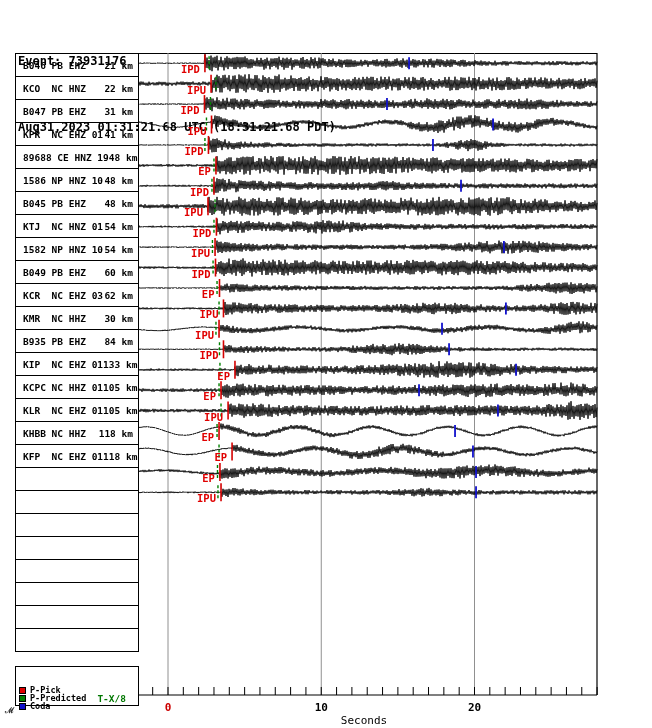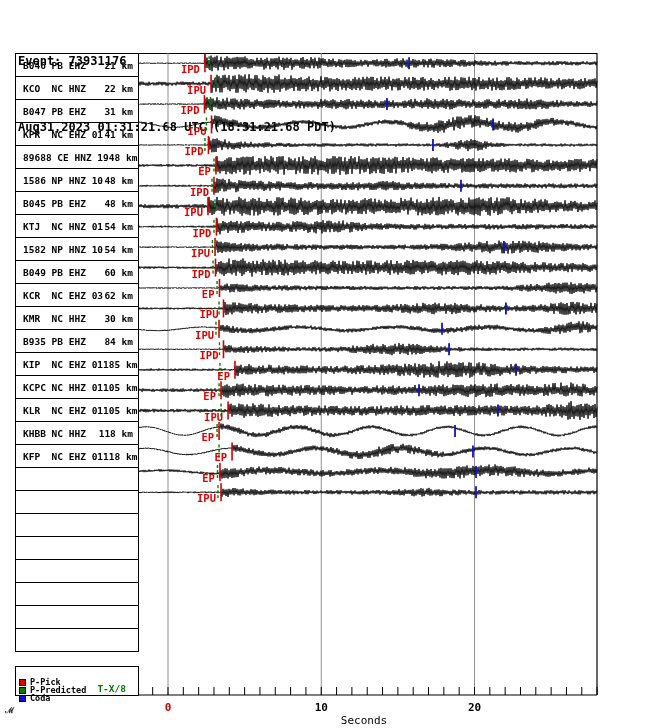--- a/index.html
+++ b/index.html
@@ -8,21 +8,21 @@
   .hdr{position:absolute;left:18px;top:6px;font-size:12px;font-weight:bold;color:#000;
        line-height:22px;white-space:pre;}
   .frame-top{position:absolute;left:15px;top:53px;width:582px;height:0;border-top:1px solid #000;}
   .station-table{position:absolute;left:15px;top:53px;width:124px;height:599px;
        border:1px solid #000;box-sizing:border-box;display:flex;flex-direction:column;}
   .srow{flex:1 1 0;border-bottom:1px solid #000;box-sizing:border-box;display:flex;
        justify-content:space-between;align-items:center;padding:0 5px 0 7px;
        font-size:9.5px;font-weight:bold;white-space:pre;color:#000;}
   .srow:last-child{border-bottom:none;}
   .legend-box{position:absolute;left:15px;top:666px;width:124px;height:30px;
-       border:1px solid #000;box-sizing:border-box;padding:11px 3px;}
+       border:1px solid #000;box-sizing:border-box;padding:19px 3px;}
   .litem{display:flex;align-items:center;height:8px;font-size:8.5px;font-weight:bold;color:#000;line-height:8px;}
   .lsq{width:7px;height:7px;border:1px solid #000;box-sizing:border-box;margin-right:4px;flex:0 0 auto;}
   .scale-label{position:absolute;right:12px;bottom:1px;font-size:9.5px;font-weight:bold;}
   .plot{position:absolute;left:138px;top:53px;width:514px;height:675px;}
   .artifact{position:absolute;left:5px;top:704px;font-size:8px;color:#333;font-weight:bold;}
 </style>
 </head>
 <body>
 
 <div class="app">
@@ -40,21 +40,21 @@
       <div class="srow"><span>KPR  NC EHZ 01</span><span>41 km</span></div>
       <div class="srow"><span>89688 CE HNZ 19</span><span>48 km</span></div>
       <div class="srow"><span>1586 NP HNZ 10</span><span>48 km</span></div>
       <div class="srow"><span>B045 PB EHZ</span><span>48 km</span></div>
       <div class="srow"><span>KTJ  NC HNZ 01</span><span>54 km</span></div>
       <div class="srow"><span>1582 NP HNZ 10</span><span>54 km</span></div>
       <div class="srow"><span>B049 PB EHZ</span><span>60 km</span></div>
       <div class="srow"><span>KCR  NC EHZ 03</span><span>62 km</span></div>
       <div class="srow"><span>KMR  NC HHZ</span><span>30 km</span></div>
       <div class="srow"><span>B935 PB EHZ</span><span>84 km</span></div>
-      <div class="srow"><span>KIP  NC EHZ 01</span><span>185 km</span></div>
+      <div class="srow"><span>KIP  NC EHZ 01</span><span>133 km</span></div>
       <div class="srow"><span>KCPC NC HHZ 01</span><span>105 km</span></div>
       <div class="srow"><span>KLR  NC EHZ 01</span><span>105 km</span></div>
       <div class="srow"><span>KHBB NC HHZ</span><span>118 km</span></div>
       <div class="srow"><span>KFP  NC EHZ 01</span><span>118 km</span></div>
       <div class="srow"></div>
       <div class="srow"></div>
       <div class="srow"></div>
       <div class="srow"></div>
       <div class="srow"></div>
       <div class="srow"></div>

